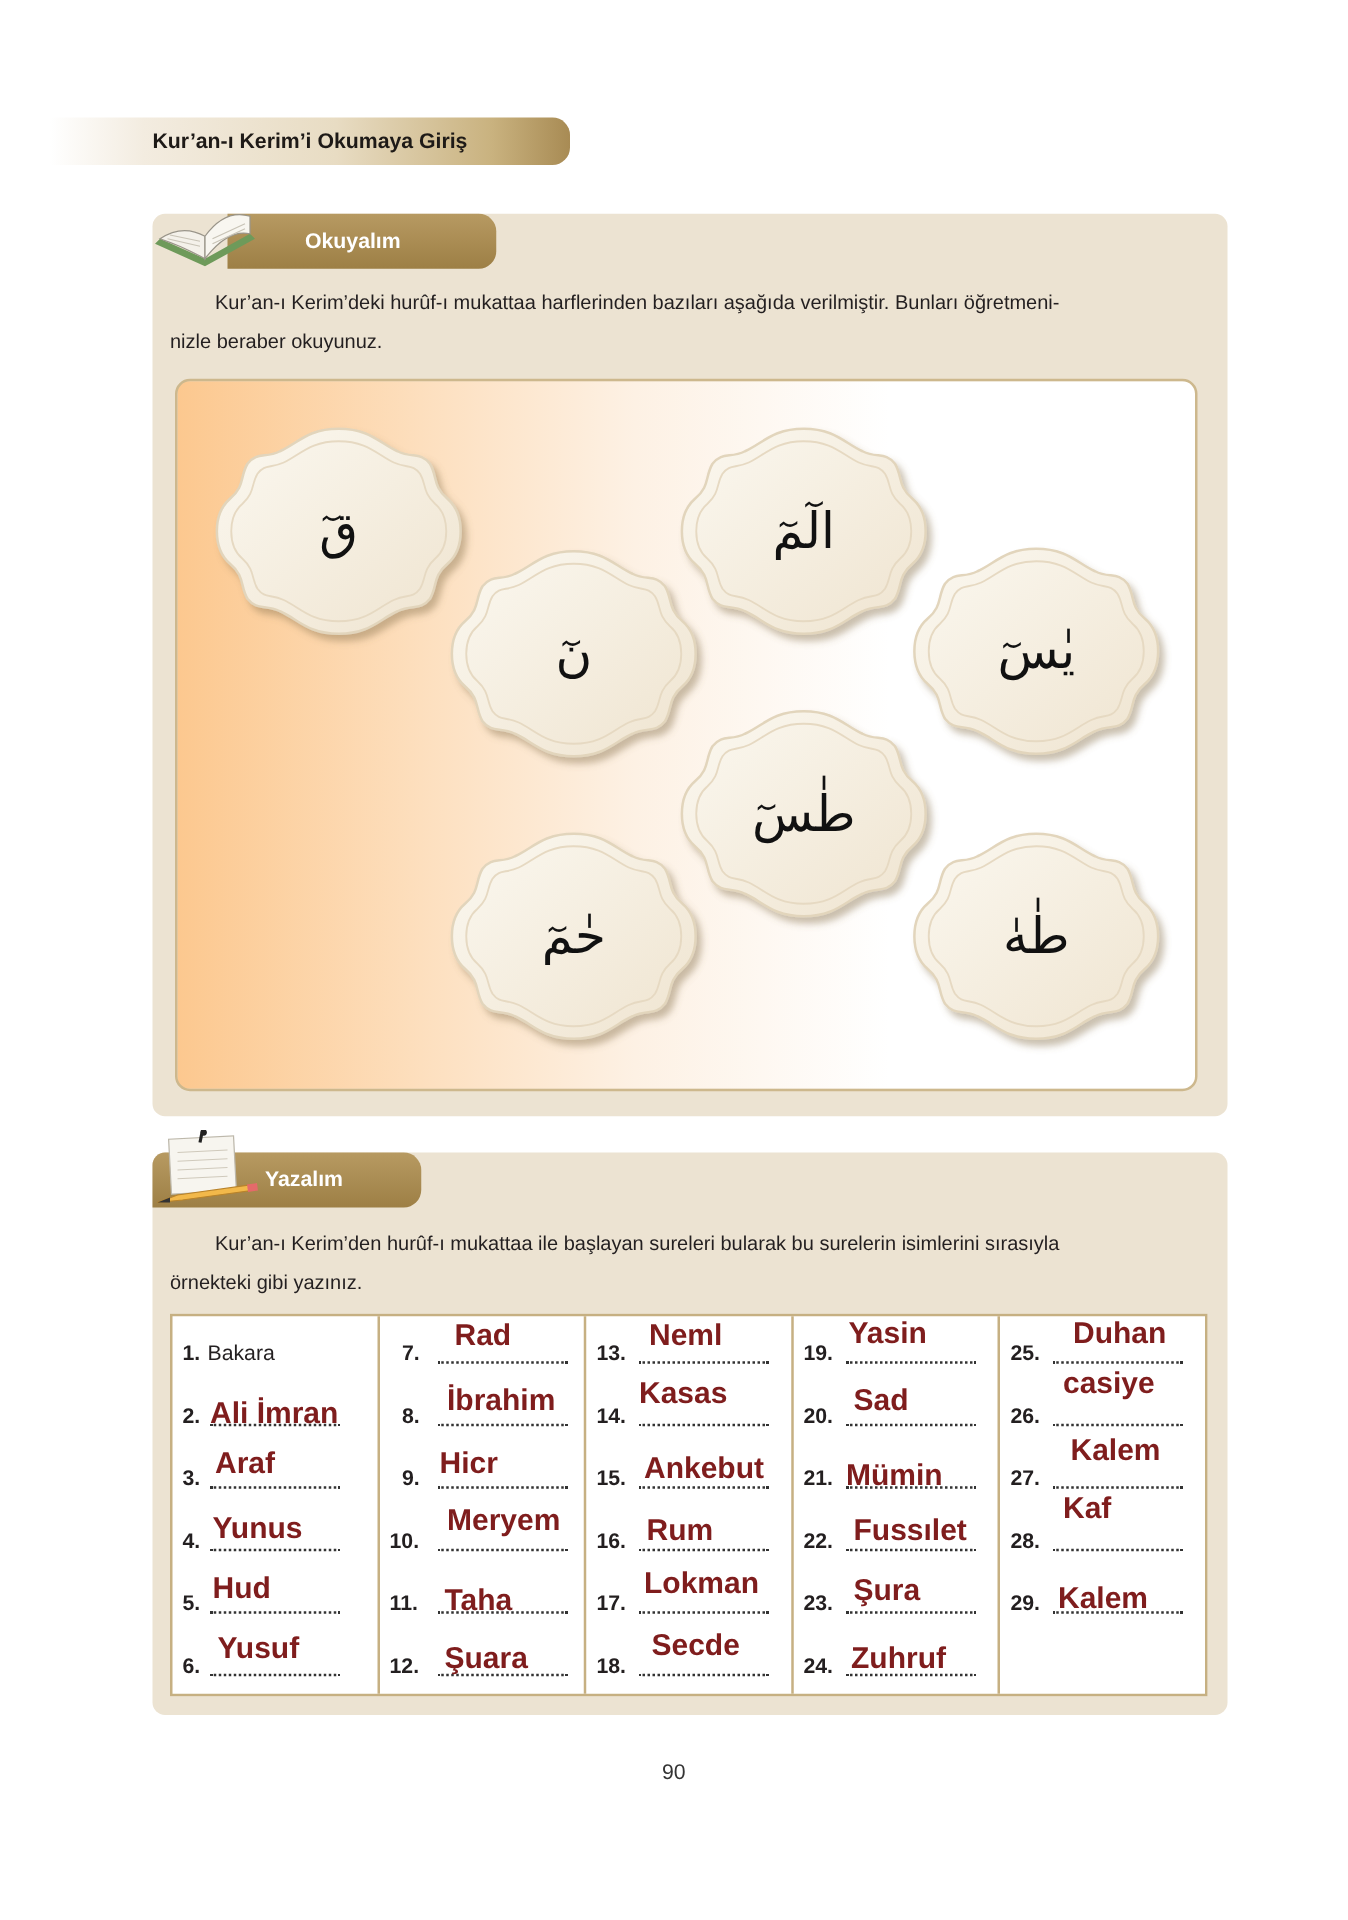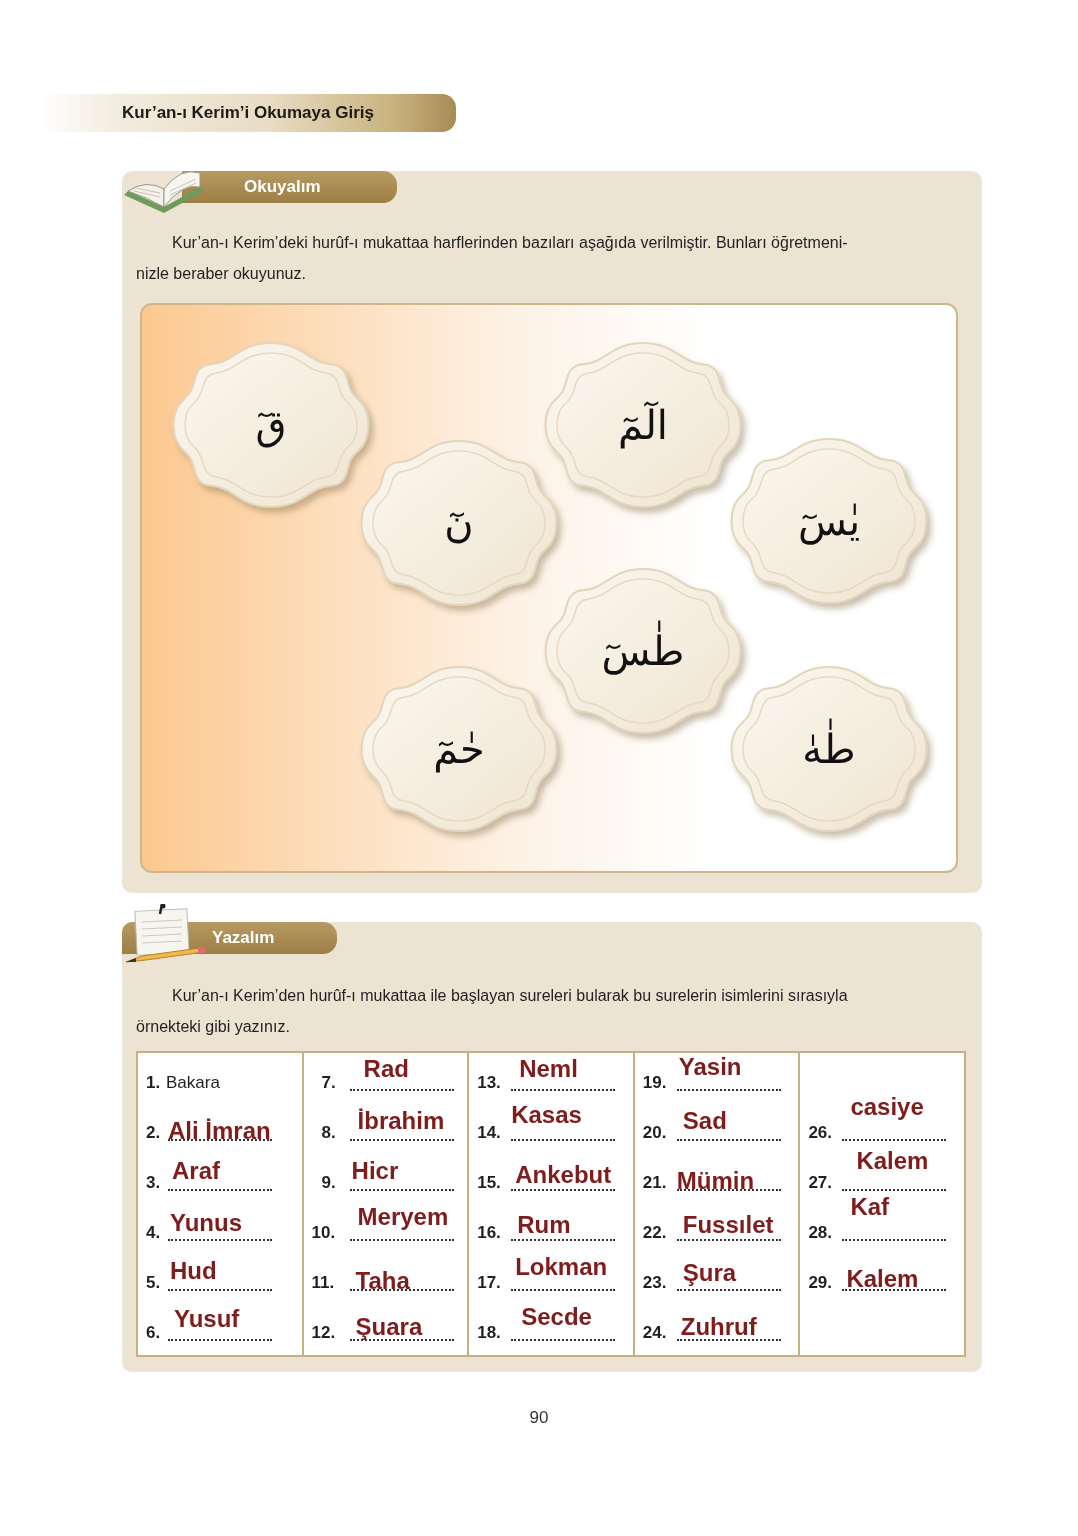--- a/index.html
+++ b/index.html
@@ -7,21 +7,21 @@
 
   .chapter-banner { position:absolute; left:40px; top:94px; width:416px; height:38px;
     background:linear-gradient(90deg, rgba(255,255,255,0) 0%, #f3ece0 18%, #e8dcc3 55%, #c9b27f 85%, #a88b54 100%);
     border-radius:0 14px 14px 0; }
   .chapter-title { position:absolute; left:122px; top:103px; font-weight:bold; font-size:17px; color:#1e1a17; }
 
   .section { position:absolute; left:122px; background:#ece3d2; border-radius:10px; }
   .sec1 { top:171px; width:860px; height:722px; }
   .sec2 { top:922px; width:860px; height:450px; }
 
-  .tab { position:absolute; height:32px; background:linear-gradient(180deg,#b79a62 0%,#9d7f45 100%);
+  .tab { position:absolute; height:44px; background:linear-gradient(180deg,#b79a62 0%,#9d7f45 100%);
     border-radius:0 0 18px 0; color:#fff; font-weight:bold; font-size:17px; display:flex; align-items:center; }
   .tab1 { left:60px; top:0; width:215px; padding-left:40px; box-sizing:border-box; border-radius:0 14px 14px 0; top:0;}
   .tab2 { left:0; top:0; width:215px; padding-left:90px; box-sizing:border-box; border-radius:10px 14px 14px 0; }
 
   .icon-book { position:absolute; left:-2px; top:-10px; width:88px; height:56px; }
   .icon-note { position:absolute; left:0px; top:-18px; width:90px; height:62px; }
 
   .para { position:absolute; left:14px; right:14px; font-size:16px; line-height:31px; color:#231f20; text-align:justify; }
   .para .indent { display:inline-block; width:36px; }
 
@@ -285,20 +285,25 @@
         <span class="ans" style="left:40px;bottom:6px">Şura</span>
       </div>
       <div class="entry" style="top:242px">
         <span class="num">24.</span>
         <span class="dots" style="left:34px;width:104px"></span>
         <span class="ans" style="left:38px;bottom:2px">Zuhruf</span>
       </div>
     </div>
 
     <div class="col">
+      <div class="entry" style="top:-8px">
+        <span class="num">25.</span>
+        <span class="dots" style="left:34px;width:104px"></span>
+        <span class="ans" style="left:50px;bottom:12px">Duhan</span>
+      </div>
       <div class="entry" style="top:42px">
         <span class="num">26.</span>
         <span class="dots" style="left:34px;width:104px"></span>
         <span class="ans" style="left:42px;bottom:22px">casiye</span>
       </div>
       <div class="entry" style="top:92px">
         <span class="num">27.</span>
         <span class="dots" style="left:34px;width:104px"></span>
         <span class="ans" style="left:48px;bottom:18px">Kalem</span>
       </div>

